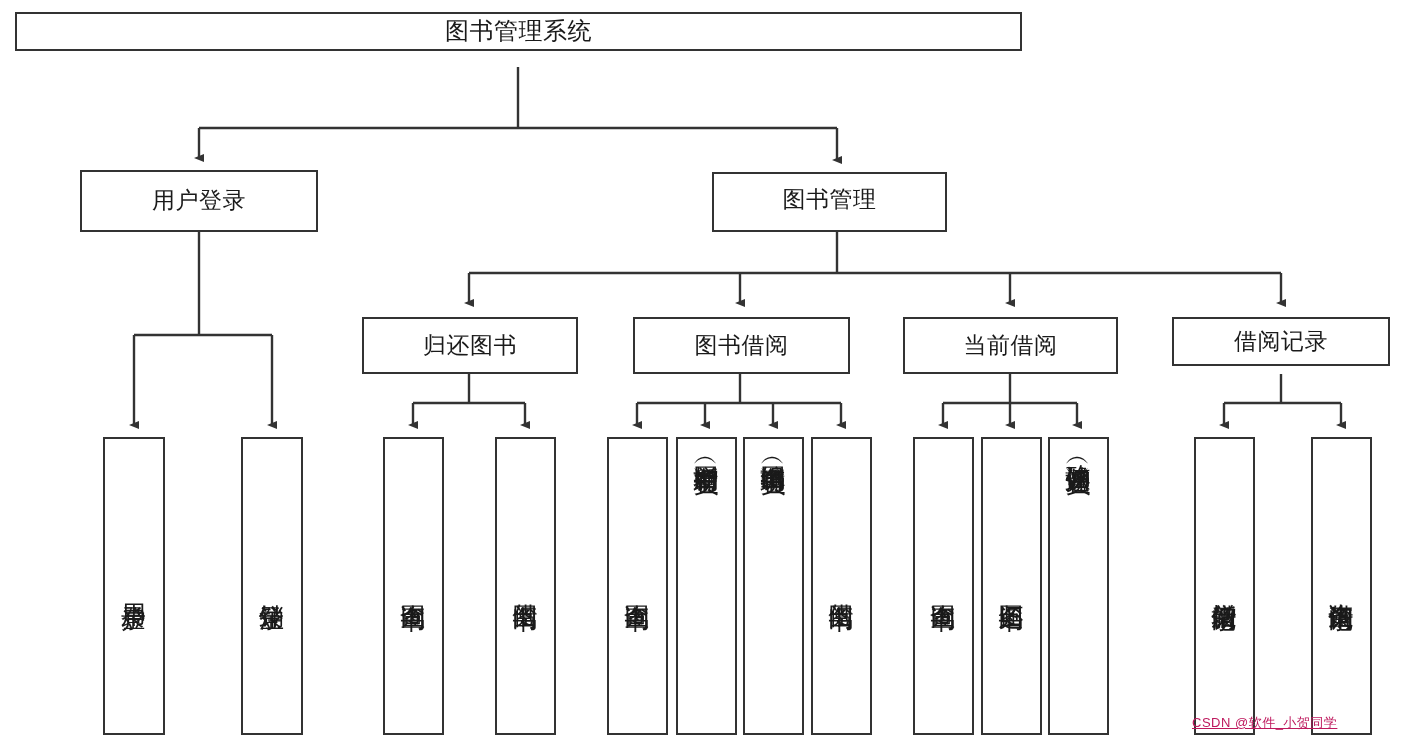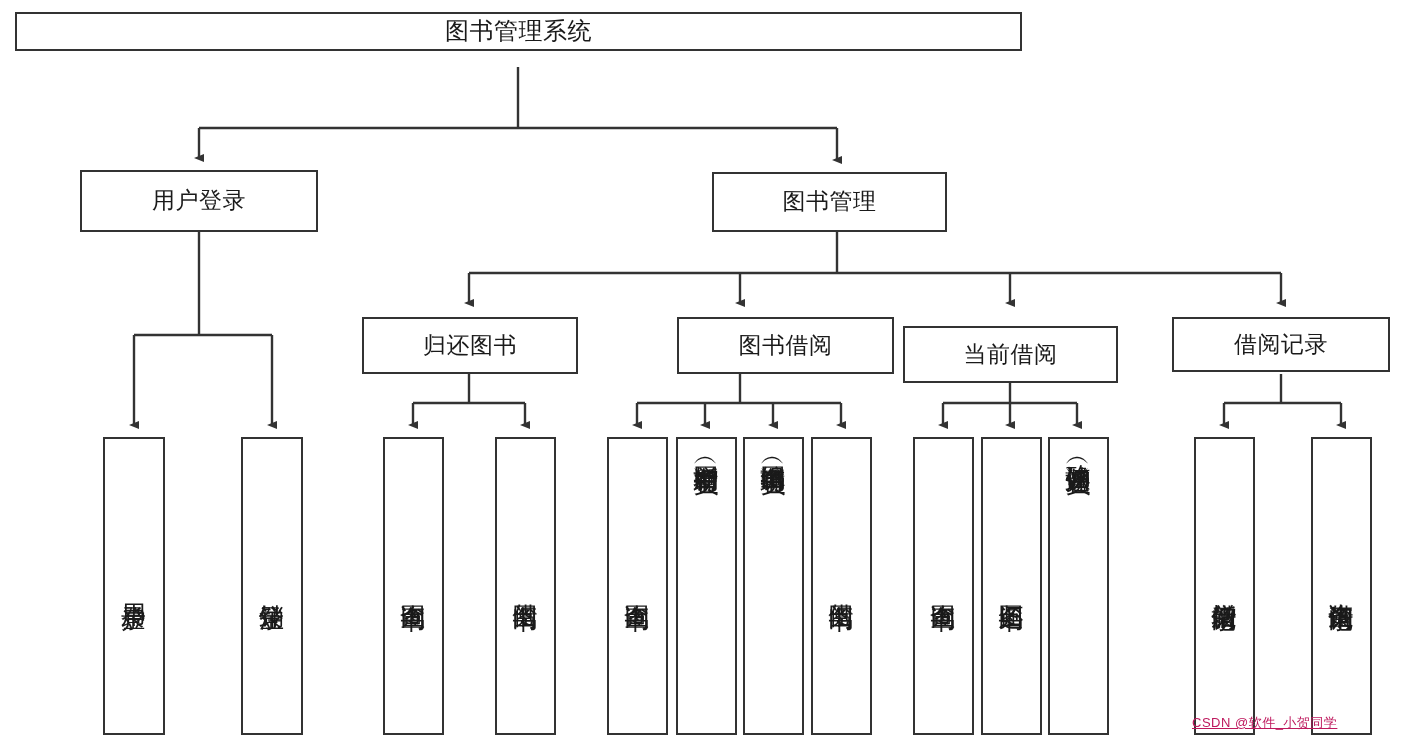--- a/index.html
+++ b/index.html
@@ -130,37 +130,37 @@
   </svg>
 
   <div class="node root horizontal" style="left:15px; top:12px; width:1007px; height:39px;">
     <span class="node-label">图书管理系统</span>
   </div>
 
   <div class="node horizontal" style="left:80px; top:170px; width:238px; height:62px;">
     <span class="node-label">用户登录</span>
   </div>
 
-  <div class="node horizontal" style="left:712px; top:172px; width:235px; height:60px;">
+  <div class="node horizontal" style="left:712px; top:172px; width:235px; height:60px;font-family:Liberation Mono, monospace;">
     <span class="node-label">图书管理</span>
   </div>
 
   <div class="node horizontal" style="left:362px; top:317px; width:216px; height:57px;">
     <span class="node-label">归还图书</span>
   </div>
 
-  <div class="node horizontal" style="left:633px; top:317px; width:217px; height:57px;margin-left:44px;">
+  <div class="node horizontal" style="left:633px; top:317px; width:217px; height:57px;">
     <span class="node-label">图书借阅</span>
   </div>
 
-  <div class="node horizontal" style="left:903px; top:326px; width:215px; height:57px;">
+  <div class="node horizontal" style="left:903px; top:317px; width:215px; height:57px;">
     <span class="node-label">当前借阅</span>
   </div>
 
-  <div class="node horizontal" style="left:1172px; top:317px; width:218px; height:55px;">
+  <div class="node horizontal" style="left:1172px; top:317px; width:218px; height:49px;">
     <span class="node-label">借阅记录</span>
   </div>
 
   <div class="node vertical" style="left:103px; top:437px; width:62px; height:298px;">
     <span class="node-label">用户登录</span>
   </div>
 
   <div class="node vertical" style="left:241px; top:437px; width:62px; height:298px;">
     <span class="node-label">注销登录</span>
   </div>

